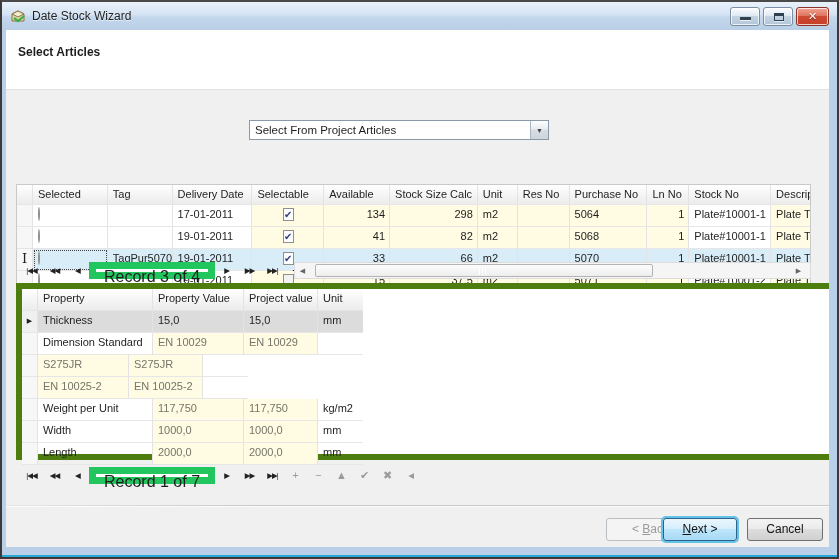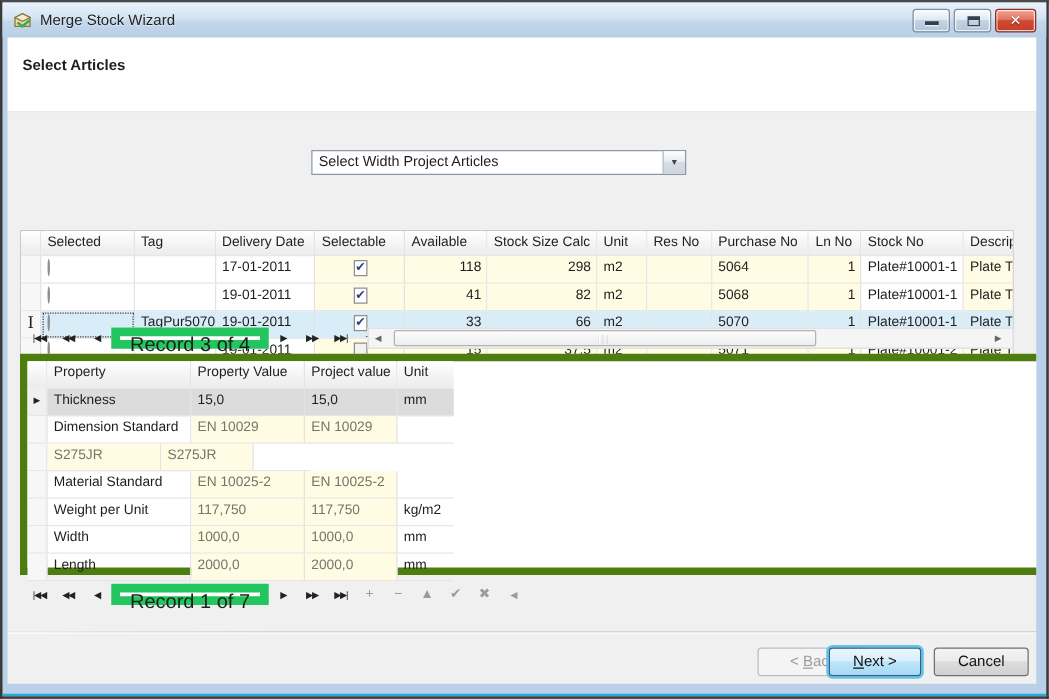--- a/index.html
+++ b/index.html
@@ -129,42 +129,42 @@
 <body>
 
 <div class="window">
 
   <div class="titlebar">
     <svg class="app-ico" viewBox="0 0 16 15">
       <path d="M2 5 L8 2 L14 5 L14 12 L2 12 Z" fill="#e6d9ac" stroke="#8a7340"></path>
       <path d="M2 5 L8 2 L14 5 L8 8 Z" fill="#f4ecce" stroke="#8a7340"></path>
       <path d="M4 9 l4 3 l6 -5" stroke="#3fae49" stroke-width="2.2" fill="none"></path>
     </svg>
-    <span class="title-text">Merge Stock Wizard</span>
+    <span class="title-text">Date Stock Wizard</span>
     <div class="winbtns">
       <div class="winbtn">
           <span class="glyph-min"></span>
         </div>
       <div class="winbtn">
           <span class="glyph-max"></span>
         </div>
       <div class="winbtn close">
           <span class="glyph-x">✕</span>
         </div>
     </div>
   </div>
 
   <div class="client">
 
     <div class="hdr">
       <h1>Select Articles</h1>
     </div>
 
     <div class="combo">
-      <span class="val">Select Width Project Articles</span>
+      <span class="val">Select From Project Articles</span>
       <span class="btn">
           <span>▼</span>
         </span>
     </div>
 
     <div class="grid1">
       <div class="g1row g1head">
         <div class="cell c0"></div>
         <div class="cell c1">Selected</div>
         <div class="cell c2">Tag</div>
@@ -179,21 +179,21 @@
         <div class="cell c11">Stock No</div>
         <div class="cell c12">Descrip</div>
       </div>
 
       <div class="g1row">
         <div class="cell c0"></div>
         <div class="cell c1"><span class="radio"></span></div>
         <div class="cell c2"></div>
         <div class="cell c3">17-01-2011</div>
         <div class="cell c4"><span class="chk checked"><span>✔</span></span></div>
-        <div class="cell c5">118</div>
+        <div class="cell c5">134</div>
         <div class="cell c6">298</div>
         <div class="cell c7">m2</div>
         <div class="cell c8"></div>
         <div class="cell c9">5064</div>
         <div class="cell c10">1</div>
         <div class="cell c11">Plate#10001-1</div>
         <div class="cell c12">Plate T=</div>
       </div>
 
       <div class="g1row">
@@ -296,21 +296,20 @@
         <div class="cell p4"></div>
       </div>
       <div class="g2row">
         <div class="cell p0"></div>
         <div class="cell p2">S275JR</div>
         <div class="cell p3">S275JR</div>
         <div class="cell p4"></div>
       </div>
       <div class="g2row">
         <div class="cell p0"></div>
-        <div class="cell p1">Material Standard</div>
         <div class="cell p2">EN 10025-2</div>
         <div class="cell p3">EN 10025-2</div>
         <div class="cell p4"></div>
       </div>
       <div class="g2row">
         <div class="cell p0"></div>
         <div class="cell p1">Weight per Unit</div>
         <div class="cell p2">117,750</div>
         <div class="cell p3">117,750</div>
         <div class="cell p4">kg/m2</div>

